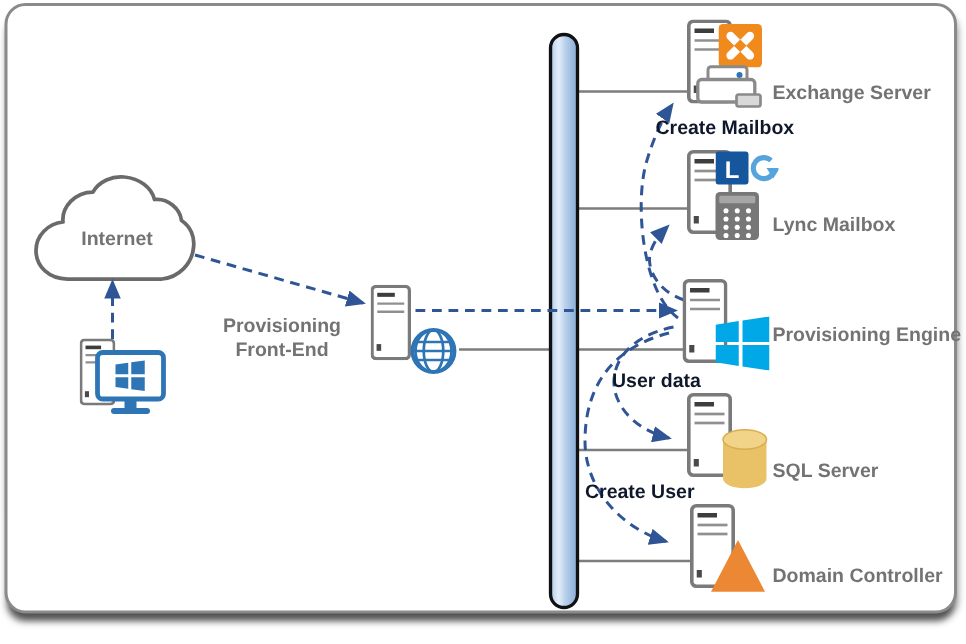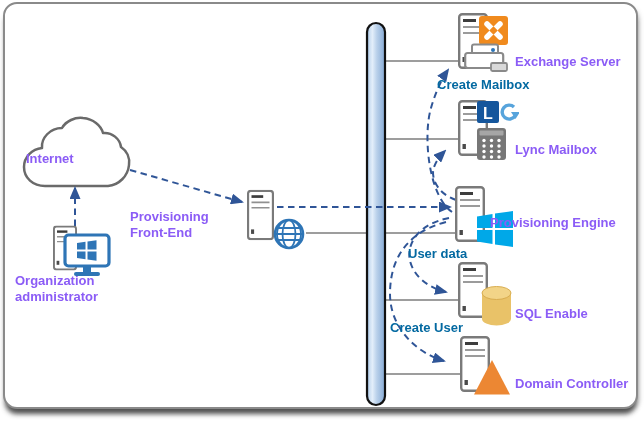--- a/index.html
+++ b/index.html
@@ -3,25 +3,25 @@
 <meta charset="utf-8">
 <style>
   html,body{margin:0;padding:0;background:#fff;}
   #canvas{position:relative;width:644px;height:429px;background:#fff;overflow:hidden;
           font-family:"Liberation Sans",sans-serif;}
   #frame{position:absolute;left:3px;top:2px;width:631px;height:403px;
          border:2px solid #8a8a8a;border-radius:14px;background:#fff;
          box-shadow:0 7px 5px -2px rgba(60,60,60,0.85), 3px 4px 5px -2px rgba(110,110,110,0.45);}
   #wires{position:absolute;left:0;top:0;z-index:2;}
   .icon{position:absolute;z-index:3;}
-  .lbl{position:absolute;z-index:4;font-weight:600;font-size:13px;color:#8b5cf6;white-space:nowrap;}
-  .lbl.blue{color:#0369a1;}
+  .lbl{position:absolute;z-index:4;font-weight:600;font-size:13px;color:#737373;white-space:nowrap;}
+  .lbl.blue{color:#0f172a;}
   .lbl.multi{white-space:normal;line-height:16px;}
-  .lbl.center{}
-  .lbl.right{text-align:left;}
+  .lbl.center{text-align:center;}
+  .lbl.right{text-align:center;}
 </style>
 </head>
 <body>
 
 <div id="canvas">
   <div id="frame"></div>
 
   <svg id="wires" width="644" height="429" viewBox="0 0 644 429">
     <defs>
       <marker id="arr" markerUnits="userSpaceOnUse" markerWidth="13" markerHeight="11" refX="11" refY="5.5" orient="auto">
@@ -170,34 +170,30 @@
 
   <svg class="icon" style="left:460px;top:336px" width="30" height="56" viewBox="0 0 30 56">
       <use href="#sym-tower"></use>
     </svg>
   <svg class="icon" style="left:474px;top:360px" width="36" height="35" viewBox="0 0 36 35">
     <polygon points="18,0 36,34.5 0,34.5" fill="#EC8733"></polygon>
   </svg>
 
   <div class="lbl center" style="left:26px;top:151px;width:104px">Internet</div>
 
-  <div class="lbl multi center" style="left:15px;top:273px;width:140px">
-    <div>Organization</div>
-    <div>administrator</div>
-  </div>
 
   <div class="lbl multi right" style="left:130px;top:209px;width:116px">
     <div>Provisioning</div>
     <div>Front-End</div>
   </div>
 
   <div class="lbl" style="left:515px;top:54px">Exchange Server</div>
   <div class="lbl" style="left:515px;top:142px">Lync Mailbox</div>
-  <div class="lbl multi" style="left:490px;top:215px">
+  <div class="lbl multi" style="left:515px;top:215px">
     <div>Provisioning Engine</div>
   </div>
-  <div class="lbl" style="left:515px;top:306px">SQL Enable</div>
+  <div class="lbl" style="left:515px;top:306px">SQL Server</div>
   <div class="lbl" style="left:515px;top:376px">Domain Controller</div>
 
   <div class="lbl blue" style="left:437px;top:77px">Create Mailbox</div>
   <div class="lbl blue" style="left:408px;top:246px">User data</div>
   <div class="lbl blue" style="left:390px;top:320px">Create User</div>
 </div>
 
 </body></html>

